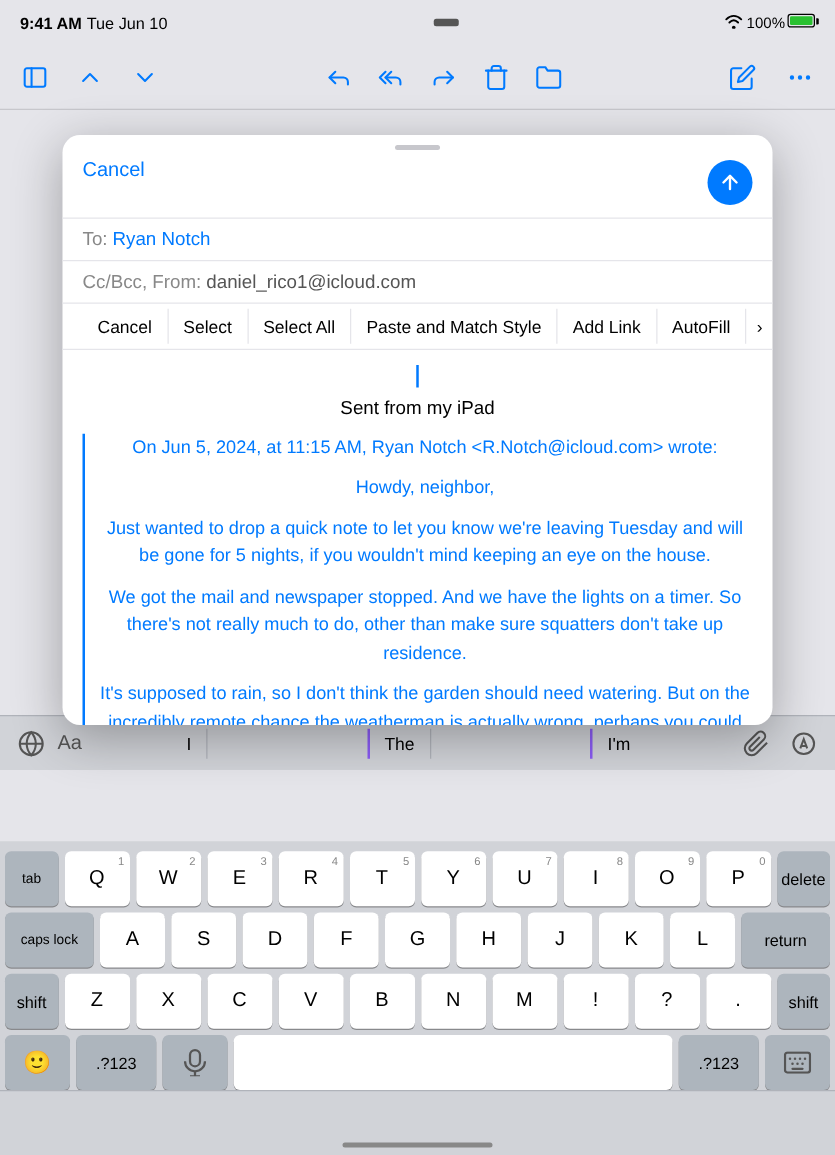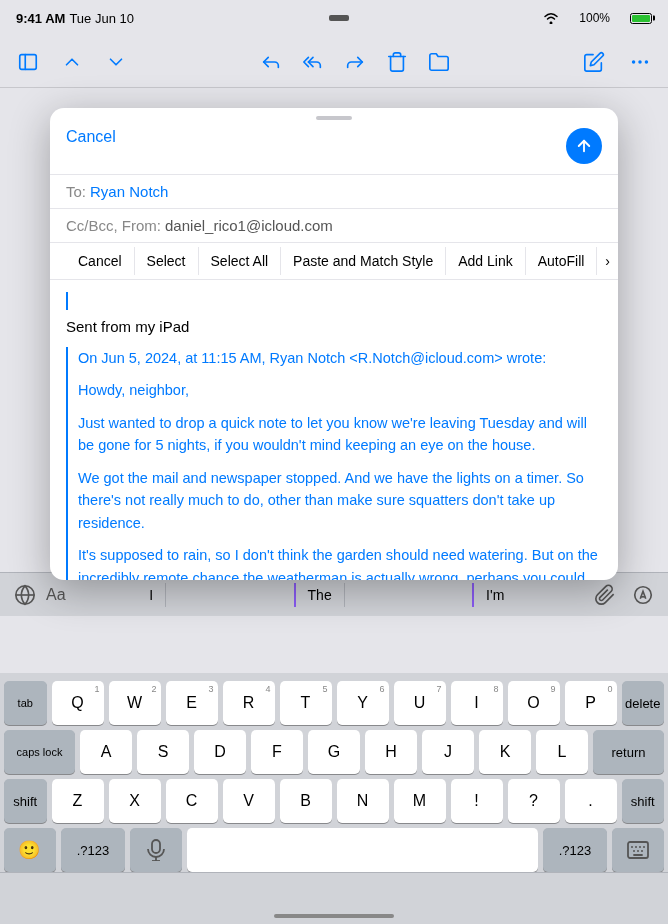--- a/index.html
+++ b/index.html
@@ -30,22 +30,22 @@
       font-weight: 600;
       color: #000;
     }
     .status-date {
       font-size: 13px;
       font-weight: 400;
       color: #000;
     }
     .status-icons {
       display: flex;
-      align-items: center;
-      gap: 20px;
+      align-items: flex-start;
+      gap: 2px;
     }
     .status-icons span {
       font-size: 13px;
       color: #000;
     }
     .battery-bar {
       width: 22px;
       height: 11px;
       border: 1.5px solid #000;
       border-radius: 2.5px;
@@ -233,20 +233,21 @@
       color: #000;
       cursor: pointer;
     }
 
     
     .compose-body {
       padding: 12px 16px;
       min-height: 280px;
       max-height: 300px;
       overflow: hidden;
+      text-align: center;
     }
     .cursor-line {
       width: 2px;
       height: 18px;
       background: #007aff;
       display: inline-block;
       vertical-align: text-bottom;
       margin-bottom: -1px;
       animation: blink 1s infinite;
     }

